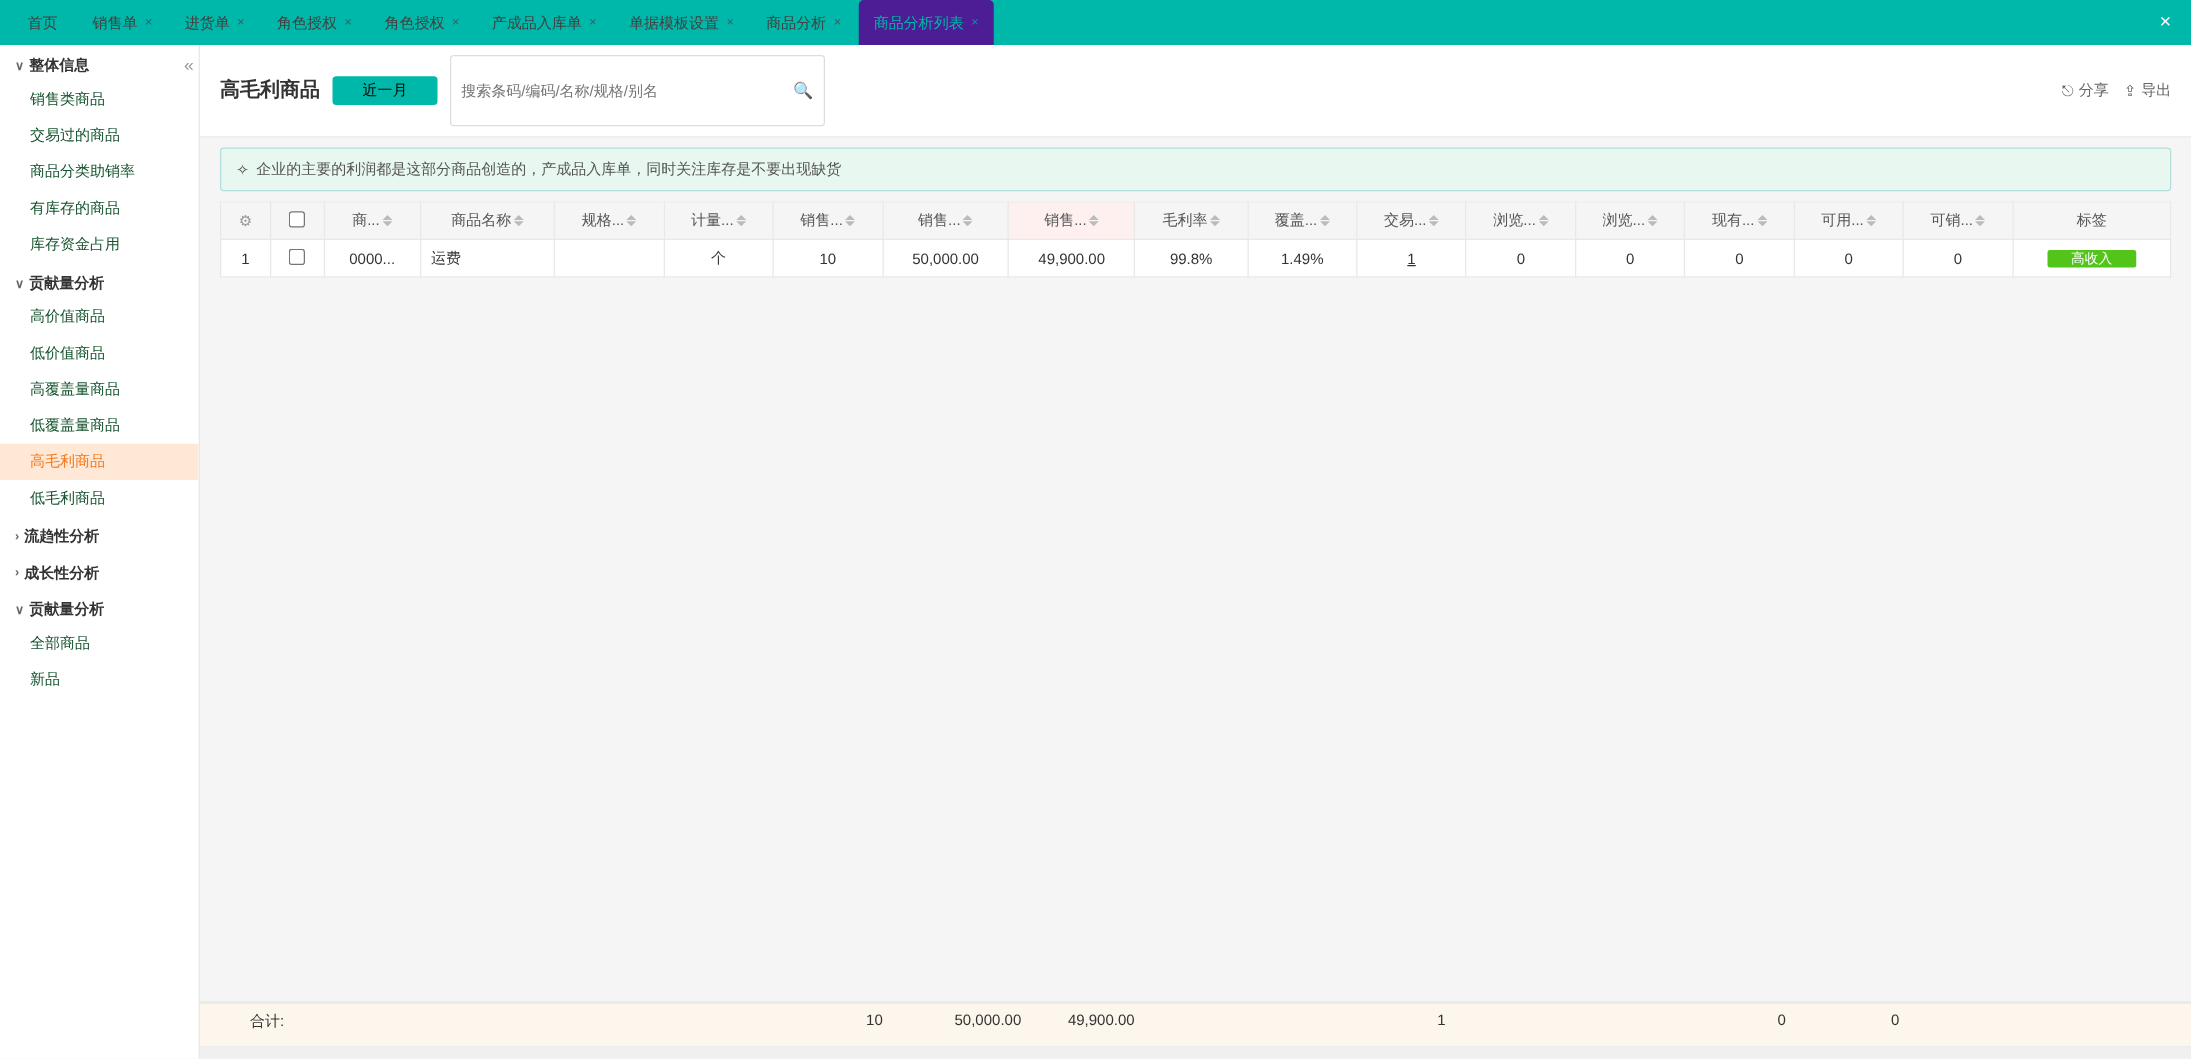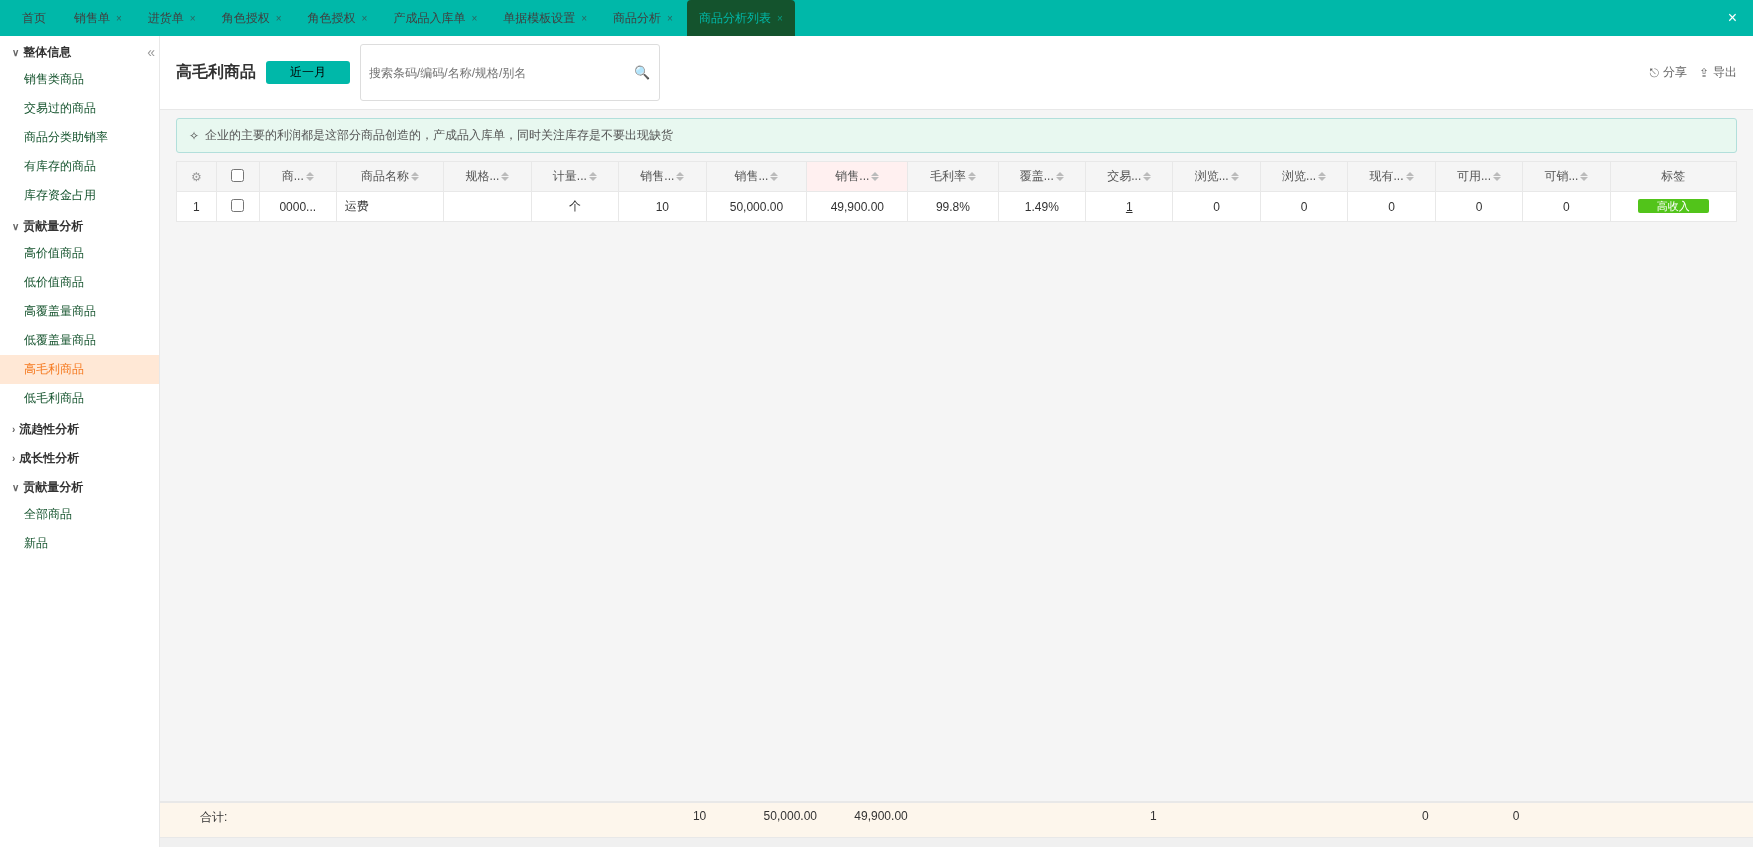--- a/index.html
+++ b/index.html
@@ -19,21 +19,21 @@
       align-items: center;
       padding: 0 12px;
       height: 36px;
       color: #404040;
       cursor: pointer;
       white-space: nowrap;
       font-size: 13px;
       gap: 4px;
     }
     .nav-tab.active {
-      background: #14532d;
+      background: #4c1d95;
       color: #00b8a9;
       border-radius: 4px 4px 0 0;
       align-items: center;
     }
     .nav-tab .close-x {
       font-size: 10px;
       opacity: 0.7;
       margin-left: 2px;
     }
     .nav-tab-home {

